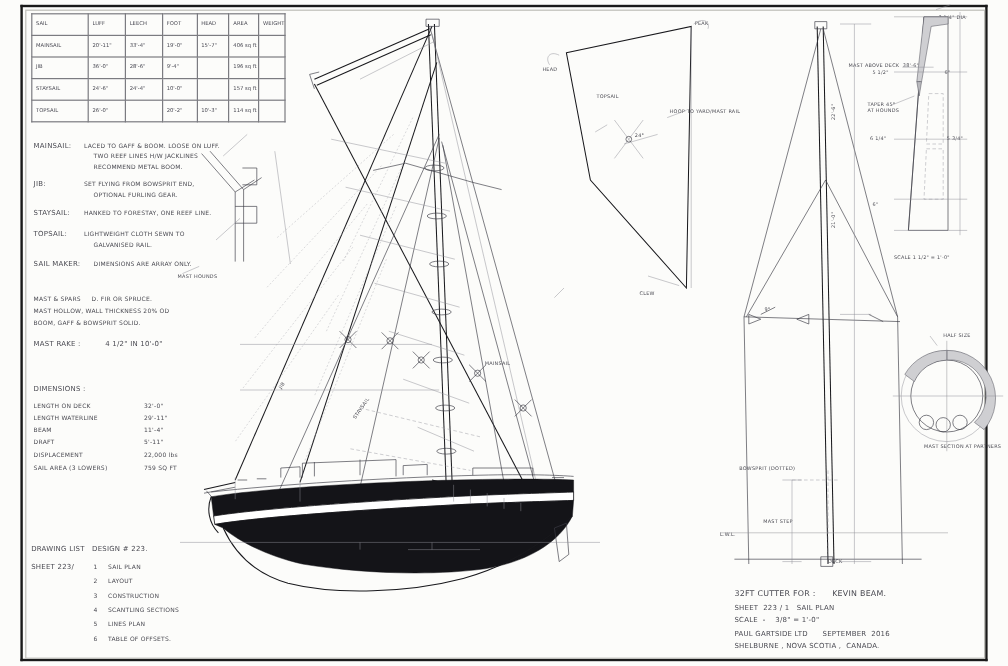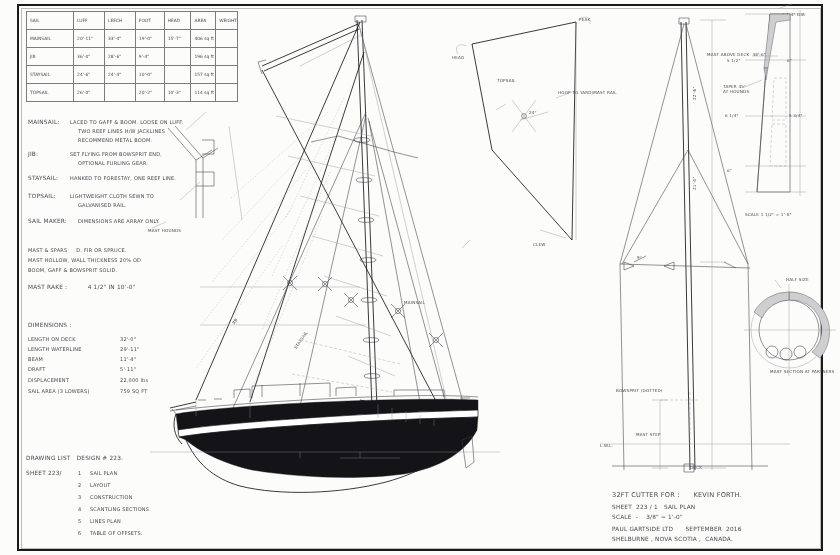--- a/index.html
+++ b/index.html
@@ -193,21 +193,21 @@
     <div class="hand xs" style="left:90px;top:494px;">CONSTRUCTION</div>
     <div class="hand xs" style="left:78px;top:506px;">4</div>
     <div class="hand xs" style="left:90px;top:506px;">SCANTLING SECTIONS</div>
     <div class="hand xs" style="left:78px;top:518px;">5</div>
     <div class="hand xs" style="left:90px;top:518px;">LINES PLAN</div>
     <div class="hand xs" style="left:78px;top:530px;">6</div>
     <div class="hand xs" style="left:90px;top:530px;">TABLE OF OFFSETS.</div>
   </div>
 
   <div>
-    <div class="hand md" style="left:612px;top:491px;">32FT CUTTER FOR :      KEVIN FORTH.</div>
+    <div class="hand md" style="left:612px;top:491px;">32FT CUTTER FOR :      KEVIN BEAM.</div>
     <div class="hand sm" style="left:612px;top:504px;">SHEET  223 / 1   SAIL PLAN</div>
     <div class="hand sm" style="left:612px;top:514px;">SCALE  -    3/8" = 1'-0"</div>
     <div class="hand sm" style="left:612px;top:526px;">PAUL GARTSIDE LTD      SEPTEMBER  2016</div>
     <div class="hand sm" style="left:612px;top:536px;">SHELBURNE , NOVA SCOTIA ,  CANADA.</div>
   </div>
 
   <div class="hand tiny" style="left:148px;top:228px;">MAST HOUNDS</div>
 
   <div class="hand tiny" style="left:579px;top:17px;">PEAK</div>
   <div class="hand tiny" style="left:452px;top:55px;">HEAD</div>

